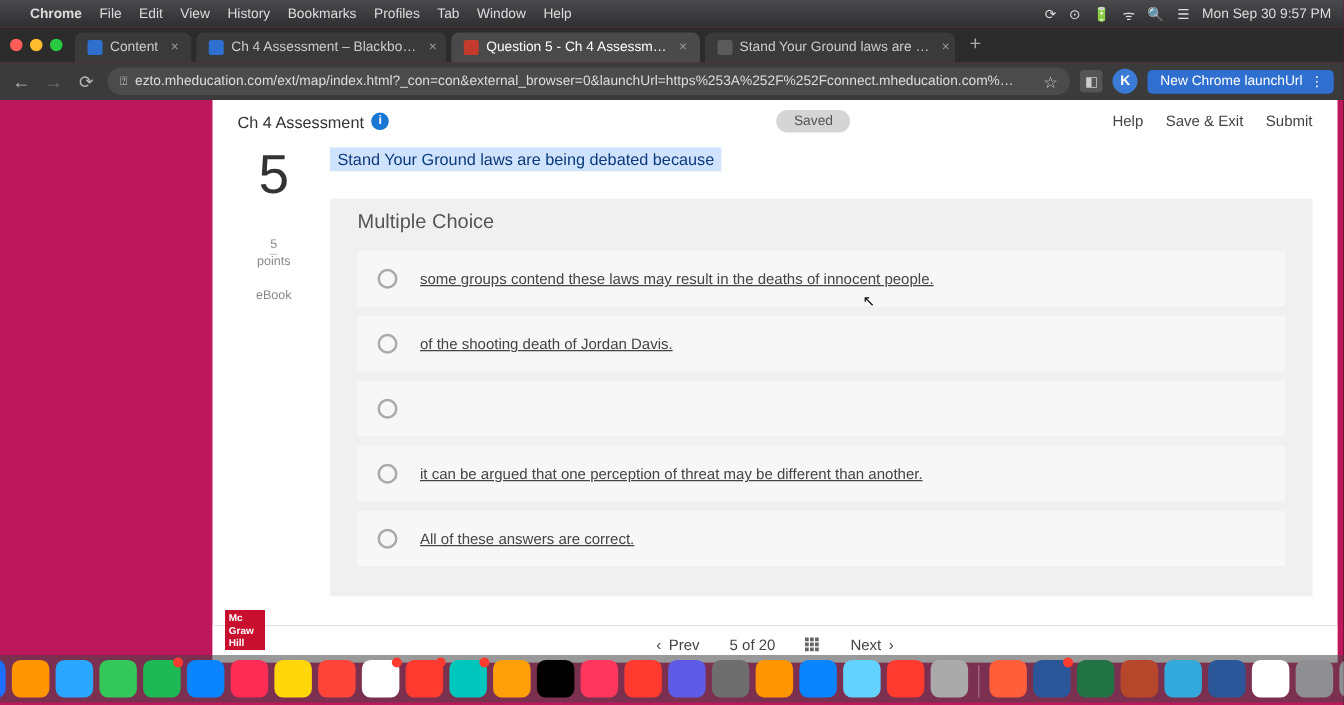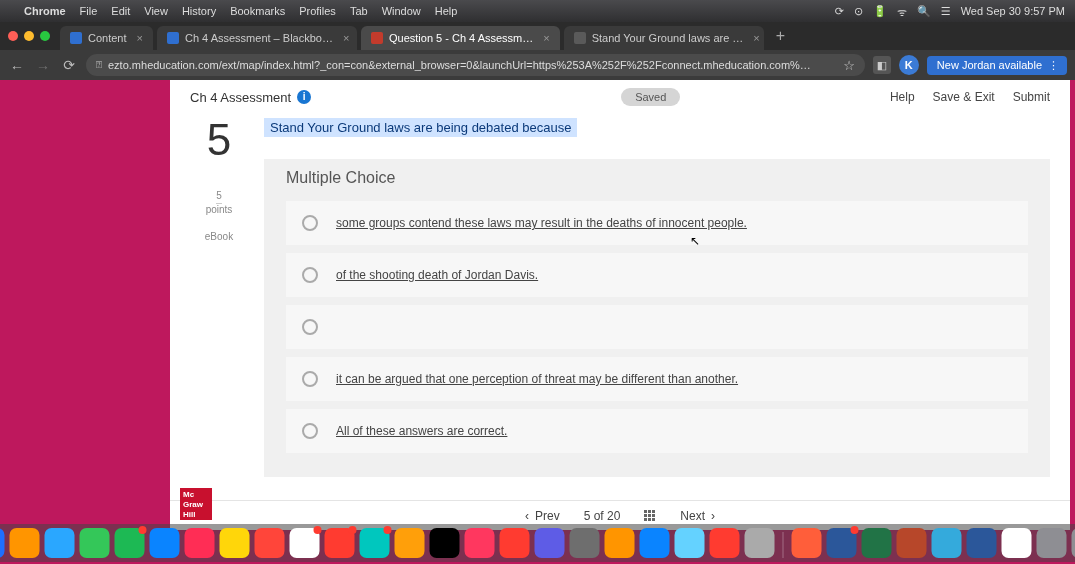--- a/index.html
+++ b/index.html
@@ -99,21 +99,21 @@
     <span>Tab</span>
     <span>Window</span>
     <span>Help</span>
     <div class="right">
       <span>⟳</span>
       <span>⊙</span>
       <span>🔋</span>
       <span>ᯤ</span>
       <span>🔍</span>
       <span>☰</span>
-      <span>Wed Sep 30  9:57 PM</span>
+      <span>Mon Sep 30  9:57 PM</span>
     </div>
   </div>
 
   <div class="tabs">
     <div class="traffic">
       <span class="tl-r"></span>
       <span class="tl-y"></span>
       <span class="tl-g"></span>
     </div>
     <div class="tab">
@@ -144,21 +144,21 @@
     <span class="nav-ic" style="opacity:.4">→</span>
     <span class="nav-ic">⟳</span>
     <div class="url">
       <span class="lock">⍰</span>
       <span class="text">ezto.mheducation.com/ext/map/index.html?_con=con&amp;external_browser=0&amp;launchUrl=https%253A%252F%252Fconnect.mheducation.com%…</span>
       <span class="star">☆</span>
     </div>
     <span class="ext">◧</span>
     <span class="prof">K</span>
     <span class="update-pill">
-      <span>New Jordan available</span>
+      <span>New Chrome launchUrl</span>
       <span class="dots">⋮</span>
     </span>
   </div>
 
   <div class="page">
     <div class="phead">
       <span class="title">
         <span>Ch 4 Assessment</span>
         <span class="info-ic">i</span>
       </span>

